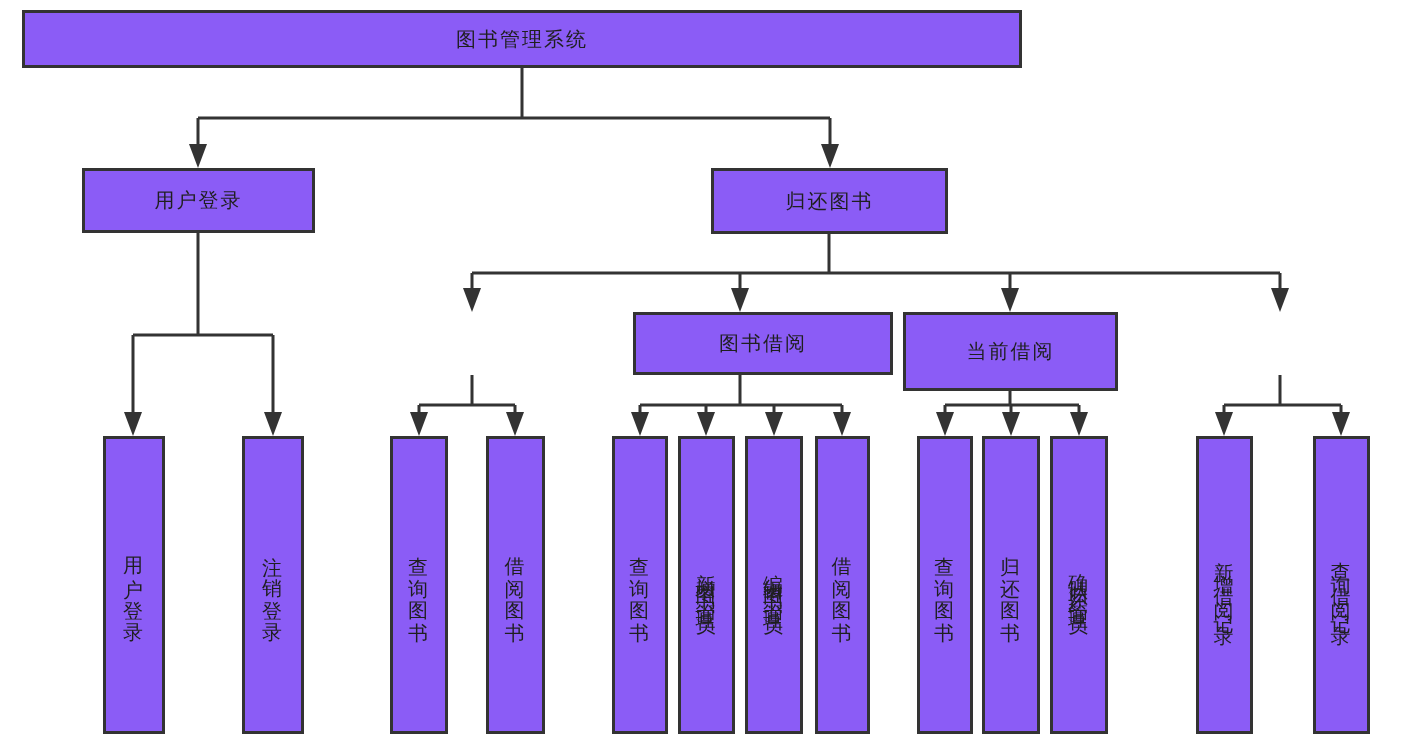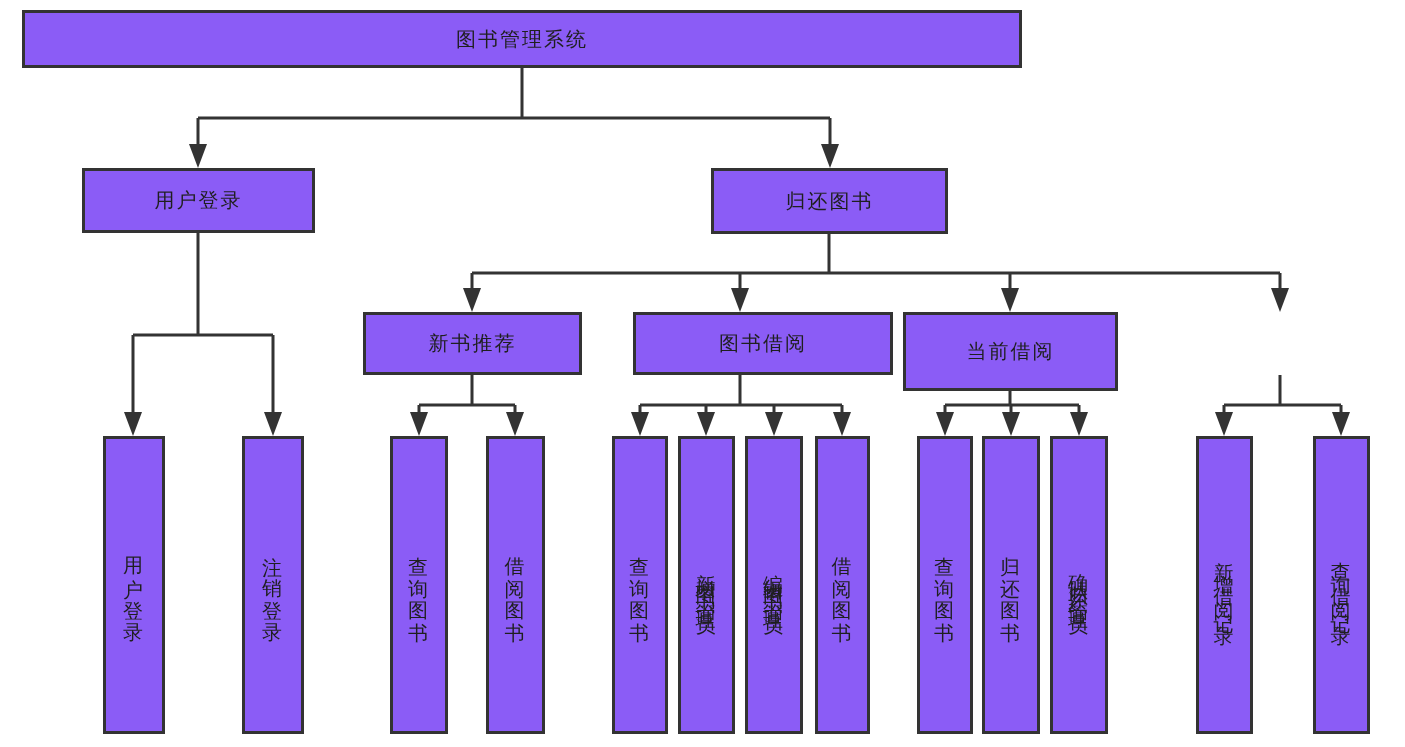--- a/index.html
+++ b/index.html
@@ -107,21 +107,20 @@
     <path d="M1280,375 V405 M1224,405 H1341 M1224,405 V414 M1341,405 V414"></path>
     <polygon points="1215,412 1233,412 1224,436"></polygon>
     <polygon points="1332,412 1350,412 1341,436"></polygon>
   </svg>
 
   <div class="node hnode" style="left:22px;top:10px;width:1000px;height:58px;">图书管理系统</div>
 
   <div class="node hnode" style="left:82px;top:168px;width:233px;height:65px;">用户登录</div>
   <div class="node hnode" style="left:711px;top:168px;width:237px;height:66px;">归还图书</div>
 
-  <div class="node hnode" style="left:363px;top:312px;width:219px;height:63px;">新书推荐</div>
   <div class="node hnode" style="left:633px;top:312px;width:260px;height:63px;">图书借阅</div>
   <div class="node hnode" style="left:903px;top:312px;width:215px;height:79px;">当前借阅</div>
 
   <div class="node leaf ls4" style="left:103px;top:436px;width:62px;height:298px;">用户登录</div>
   <div class="node leaf ls4" style="left:242px;top:436px;width:62px;height:298px;">注销登录</div>
 
   <div class="node leaf ls4" style="left:390px;top:436px;width:58px;height:298px;">查询图书</div>
   <div class="node leaf ls4" style="left:486px;top:436px;width:59px;height:298px;">借阅图书</div>
 
   <div class="node leaf ls4" style="left:612px;top:436px;width:56px;height:298px;">查询图书</div>

